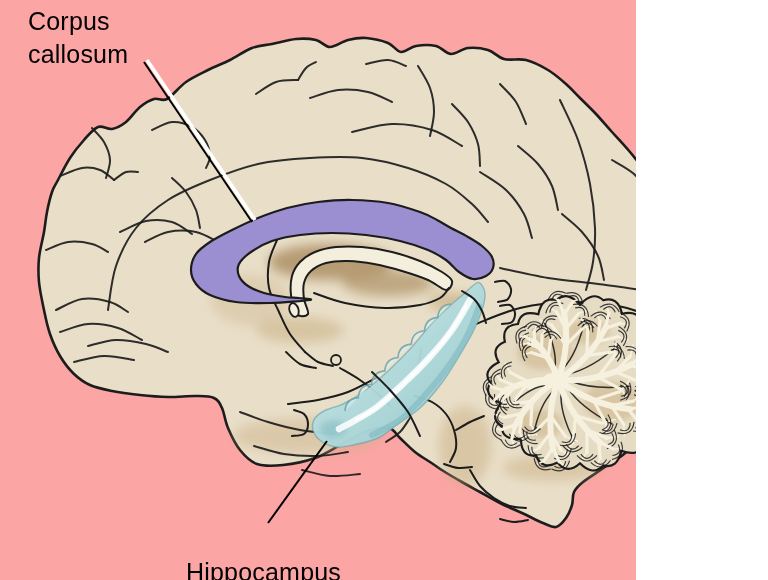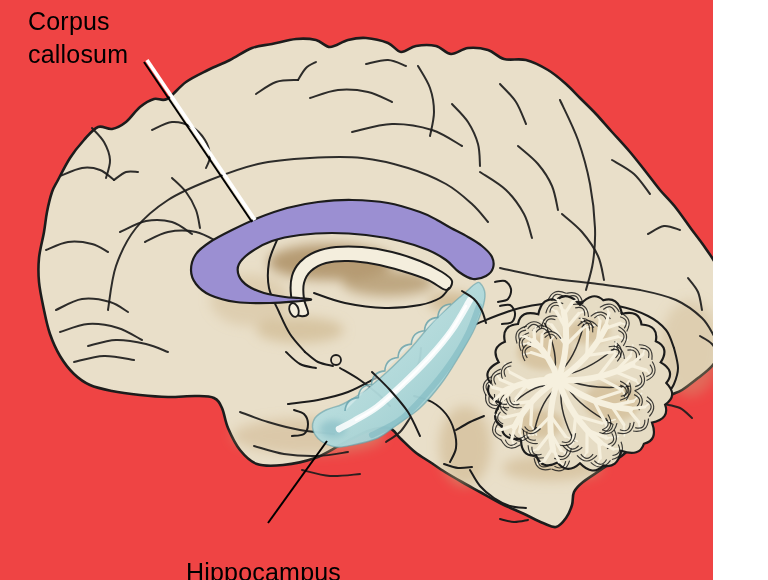--- a/index.html
+++ b/index.html
@@ -1,16 +1,16 @@
 <!DOCTYPE html>
 <html><head>
 <meta charset="utf-8">
 <style>
   html,body{margin:0;padding:0;background:#ffffff;}
-  #canvas{position:relative;width:713px;height:580px;background:#ef4444;overflow:hidden;
+  #canvas{position:relative;width:636px;height:580px;background:#fca5a5;overflow:hidden;
           font-family:"Liberation Sans",sans-serif;}
   #art{display:block;position:absolute;left:0;top:0;}
   .lbl{position:absolute;font-size:25px;line-height:1.32;color:#000;letter-spacing:0.2px;}
   #lbl-cc{left:28px;top:5px;width:120px;}
   #lbl-hip{left:186px;top:556px;white-space:nowrap;}
 </style>
 </head>
 <body>
 
 <div id="canvas">

